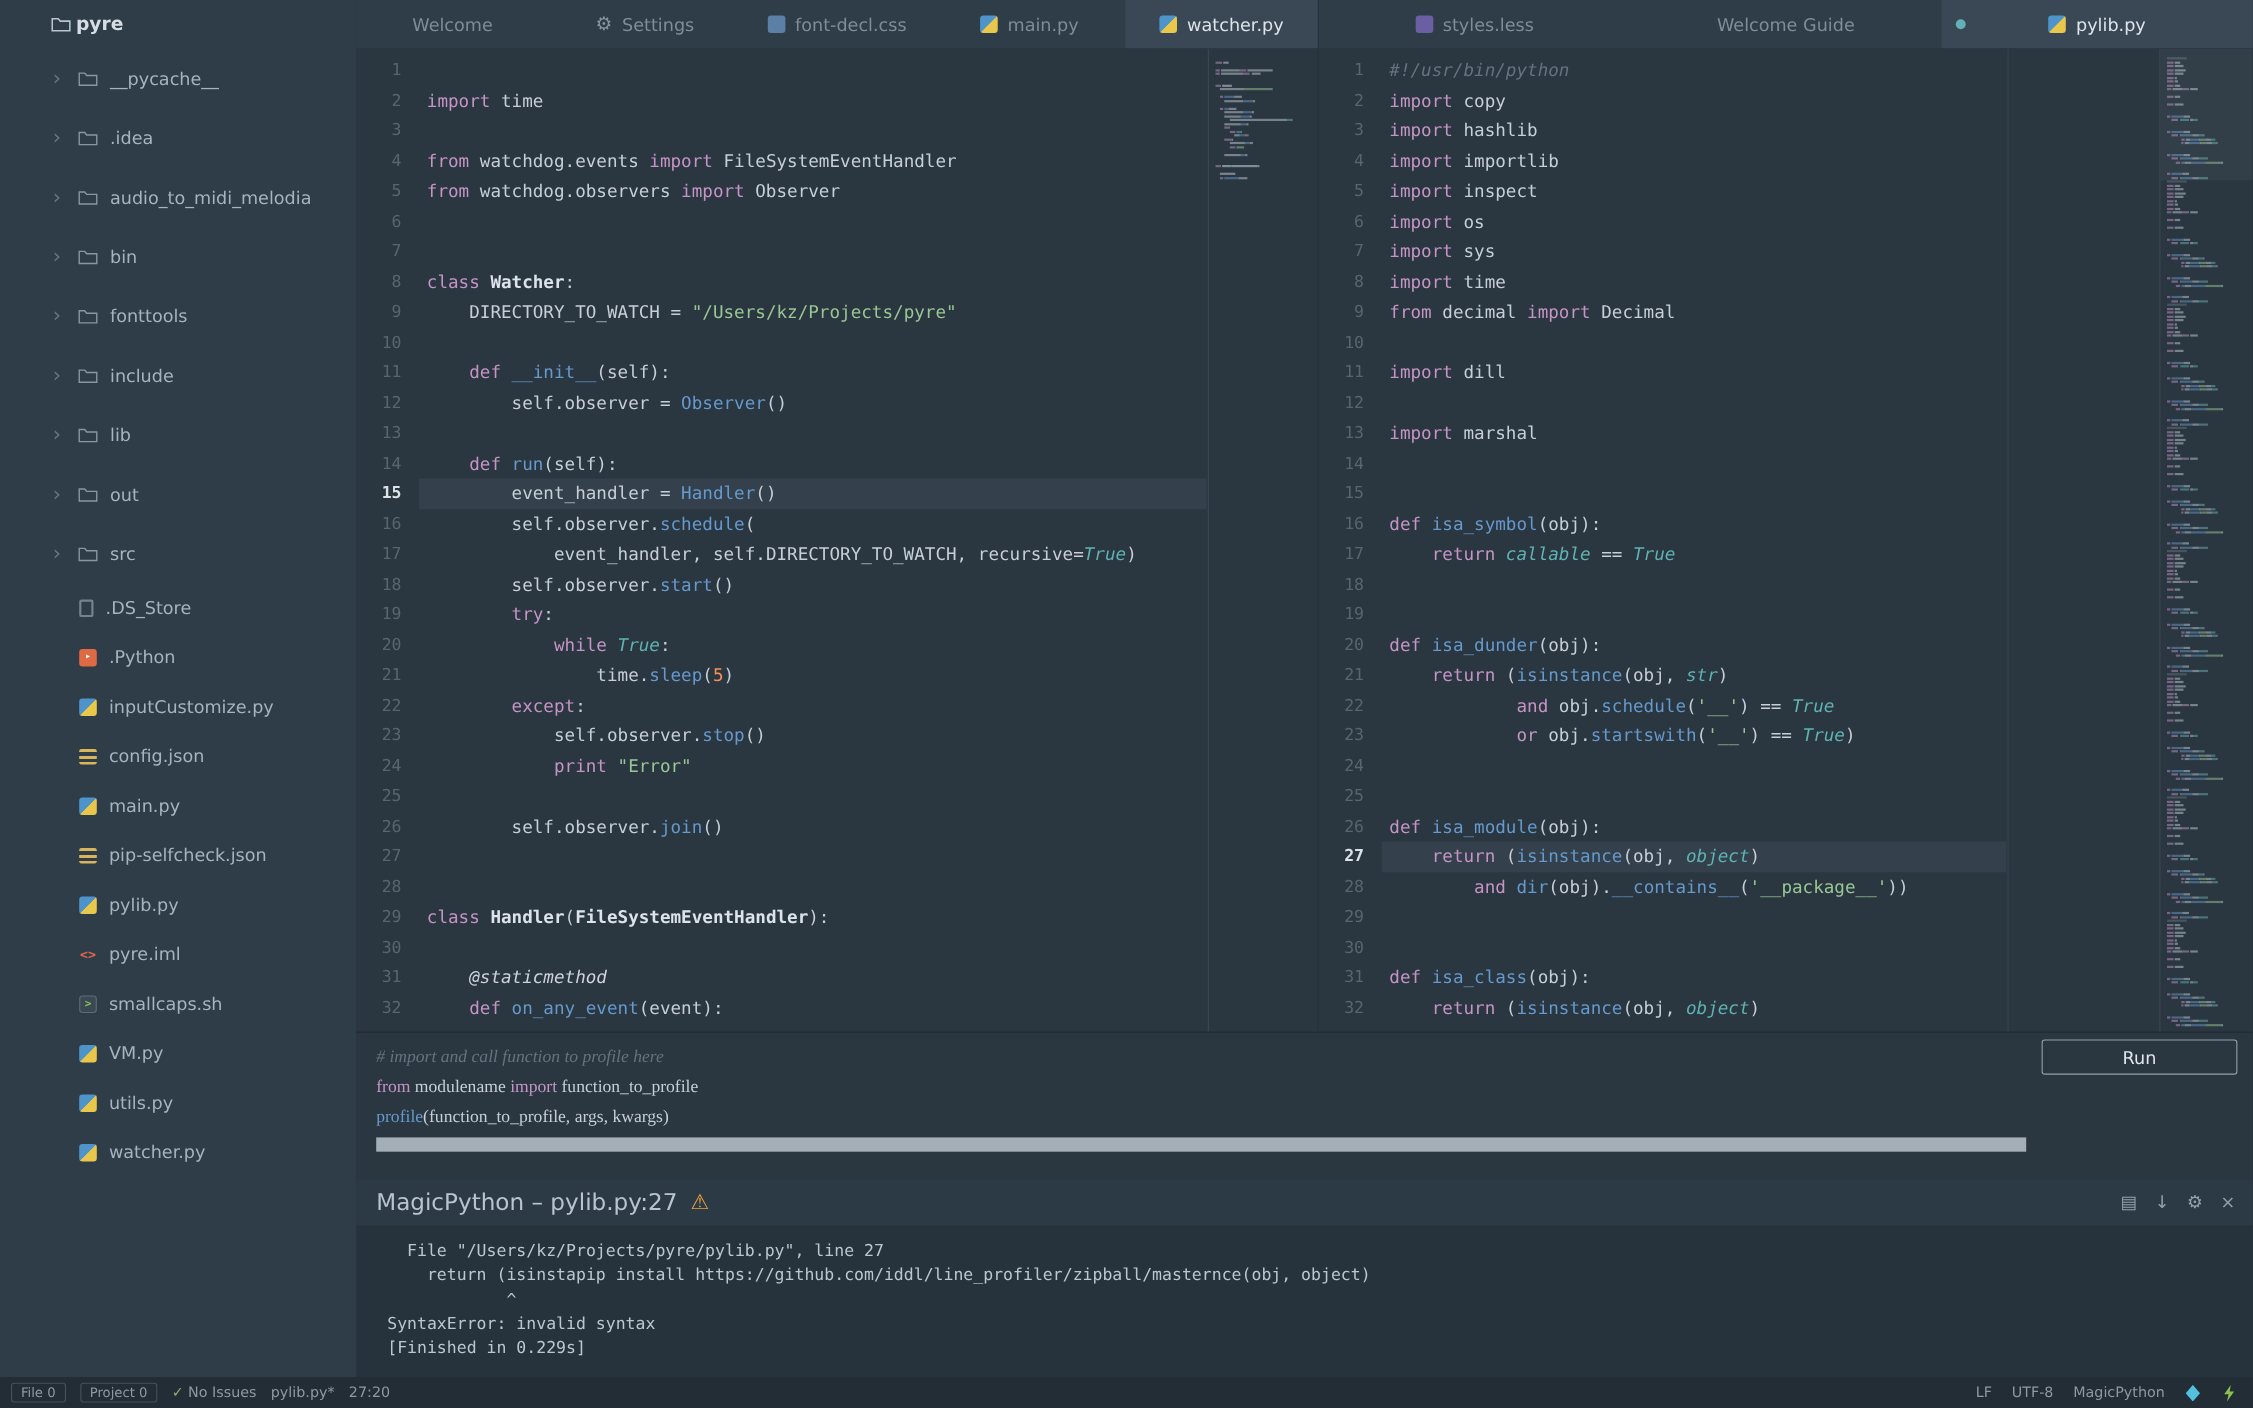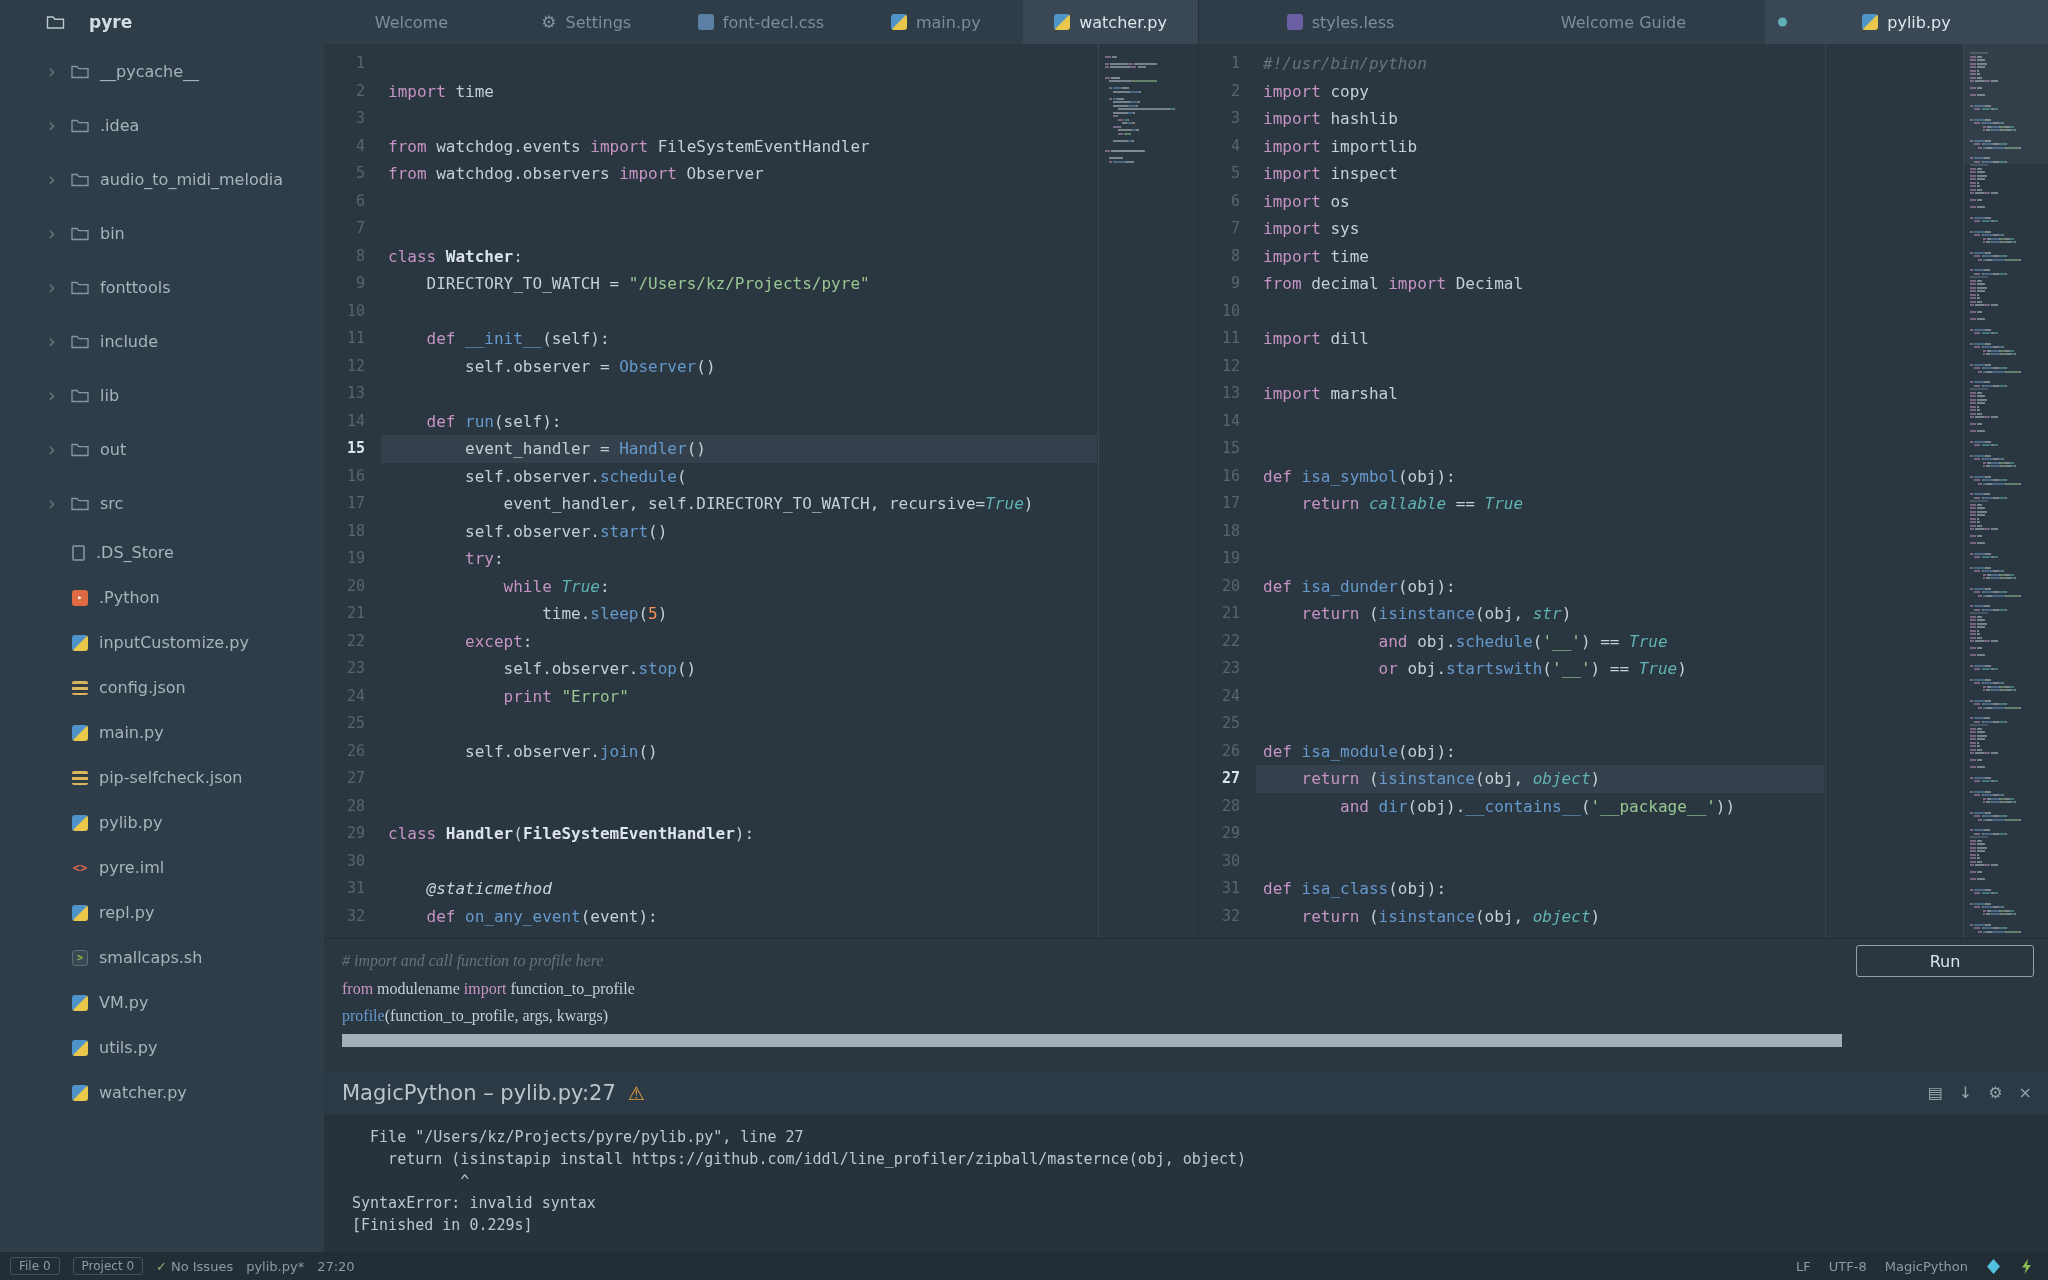--- a/index.html
+++ b/index.html
@@ -3,21 +3,21 @@
 <meta charset="utf-8">
 <style>
   *{margin:0;padding:0;box-sizing:border-box}
   html,body{width:2048px;height:1280px;overflow:hidden;background:#2a3640;
     font-family:"DejaVu Sans","Liberation Sans",sans-serif;}
   .app{width:2048px;height:1280px;display:flex;flex-direction:column}
   .main-row{flex:1 1 auto;display:flex;min-height:0}
 
   
   .sidebar{flex:0 0 324px;width:324px;background:#2f3d48;color:#a6b4be;overflow:hidden}
-  .side-header{height:44px;display:flex;align-items:center;gap:24px;padding-left:46px;
+  .side-header{height:44px;display:flex;align-items:center;gap:4px;padding-left:46px;
     font-size:17px;font-weight:bold;color:#d5dce3}
   .row-folder{height:54px;display:flex;align-items:center;padding-left:48px;gap:11px;font-size:16px;cursor:pointer}
   .row-file{height:45px;display:flex;align-items:center;padding-left:72px;gap:11px;font-size:16px;cursor:pointer}
   .chev{color:#67777f;font-size:19px;width:12px;line-height:1}
   .foldico{display:inline-flex}
   .fico{width:16px;height:16px;flex:0 0 auto;border-radius:3px;display:inline-flex;
     align-items:center;justify-content:center;font-family:"DejaVu Sans Mono",monospace;line-height:1}
   .t-python{background:linear-gradient(135deg,#4e93c9 49%,#e9c74b 51%)}
   .t-css{background:#5b7fa5}
   .t-less{background:#6b5fa4}
@@ -230,24 +230,20 @@
             <span class="fico t-json"></span>
             <span>pip-selfcheck.json</span>
           </div>
           <div class="row-file">
             <span class="fico t-python"></span>
             <span>pylib.py</span>
           </div>
           <div class="row-file">
             <span class="fico t-xml">&lt;&gt;</span>
             <span>pyre.iml</span>
-          </div>
-          <div class="row-file">
-            <span class="fico t-python"></span>
-            <span>repl.py</span>
           </div>
           <div class="row-file">
             <span class="fico t-shell">&gt;</span>
             <span>smallcaps.sh</span>
           </div>
           <div class="row-file">
             <span class="fico t-python"></span>
             <span>VM.py</span>
           </div>
           <div class="row-file">

